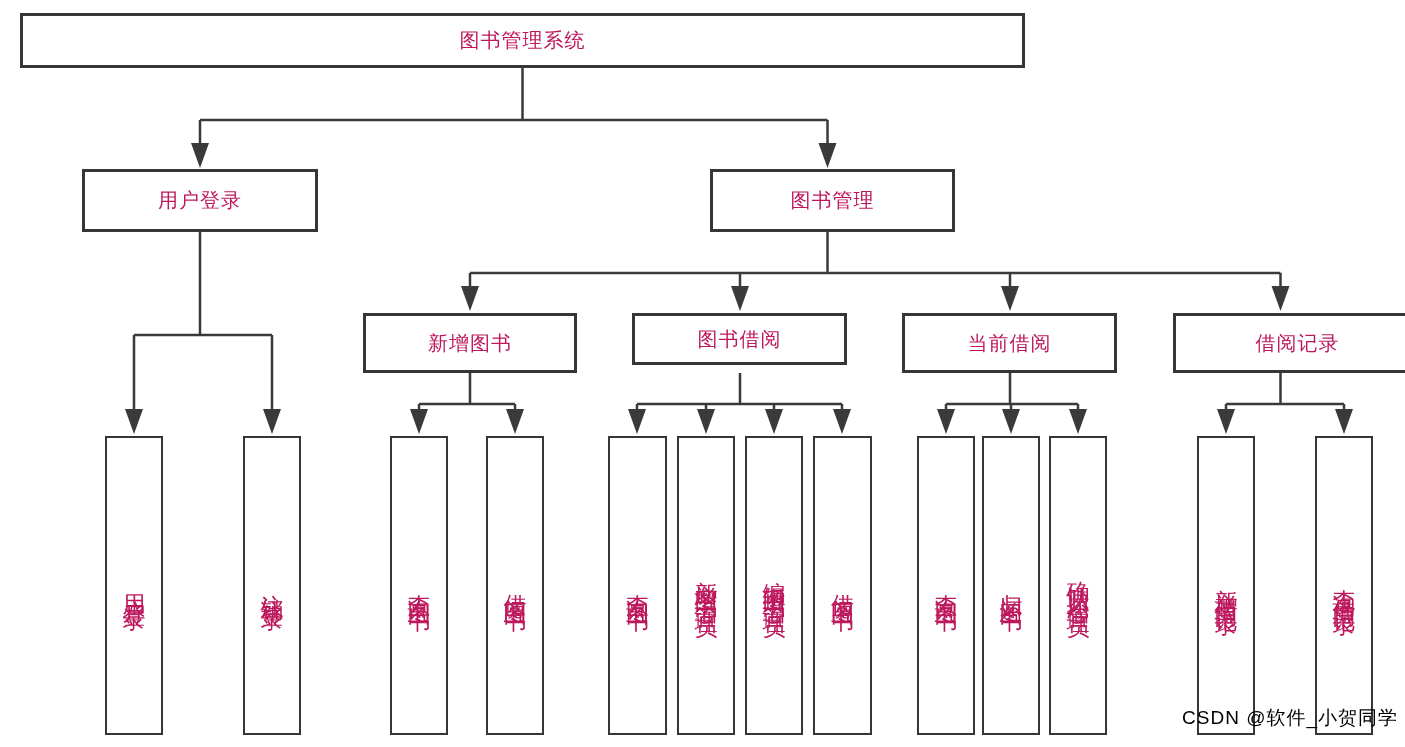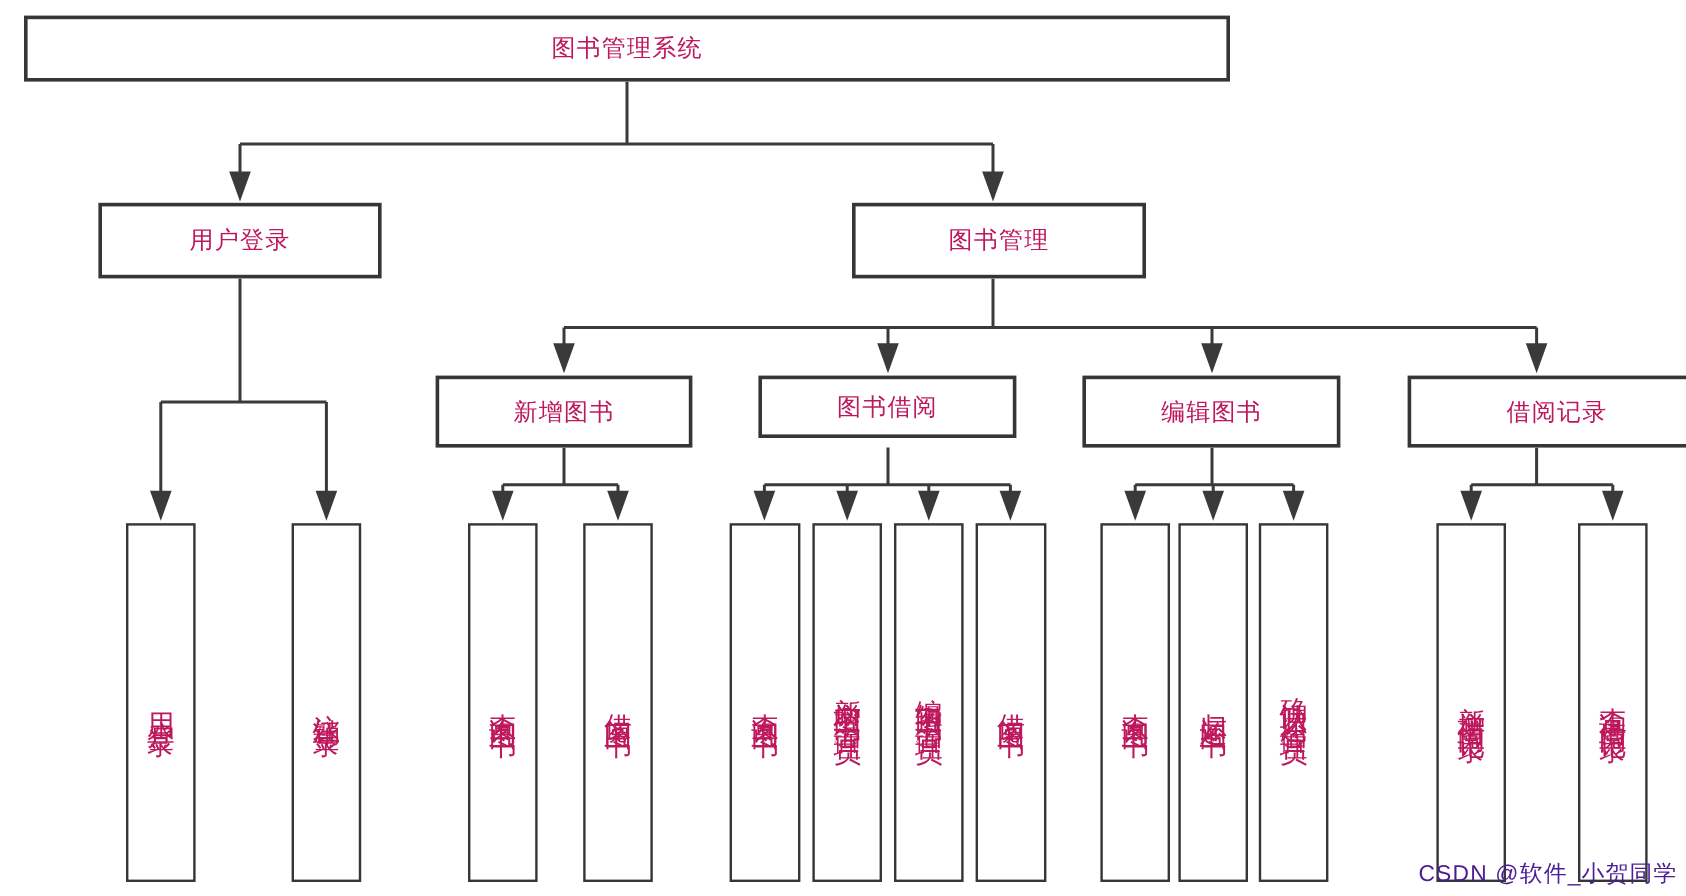--- a/index.html
+++ b/index.html
@@ -13,22 +13,22 @@
     box-sizing:border-box;display:flex;align-items:center;justify-content:center;
     color:#be185d;z-index:2;
   }
   .h-label{font-size:20px;letter-spacing:1px;white-space:nowrap;}
   .leaf{border-width:2.5px;}
   .vtext{
     writing-mode:vertical-rl;text-orientation:mixed;
     font-size:23px;letter-spacing:5px;line-height:1;white-space:nowrap;
   }
   .watermark{
-    position:absolute;right:7px;bottom:6px;z-index:5;
-    font-size:19px;color:#4c1d95;letter-spacing:1px;white-space:nowrap;
+    position:absolute;right:7px;bottom:16px;z-index:5;
+    font-size:19px;color:#000000;letter-spacing:1px;white-space:nowrap;
   }
   .stroke{fill:none;stroke:#3a3a3a;stroke-width:2.5;}
   .arrow{fill:#3a3a3a;stroke:none;}
 </style>
 </head>
 <body>
 
 <svg id="connectors" width="1405" height="747" viewBox="0 0 1405 747">
 
   <g>
@@ -90,21 +90,21 @@
   <span class="h-label">图书管理</span>
 </div>
 
 <div class="box" style="left:363px;top:313px;width:214px;height:60px">
   <span class="h-label">新增图书</span>
 </div>
 <div class="box" style="left:632px;top:313px;width:215px;height:52px">
   <span class="h-label">图书借阅</span>
 </div>
 <div class="box" style="left:902px;top:313px;width:215px;height:60px">
-  <span class="h-label">编辑图书</span>
+  <span class="h-label">当前借阅</span>
 </div>
 <div class="box" style="left:1173px;top:313px;width:249px;height:60px">
   <span class="h-label">借阅记录</span>
 </div>
 
 <div class="box leaf" style="left:105px;top:436px;width:58px;height:299px">
   <span class="vtext">用户登录</span>
 </div>
 <div class="box leaf" style="left:243px;top:436px;width:58px;height:299px">
   <span class="vtext">注销登录</span>

